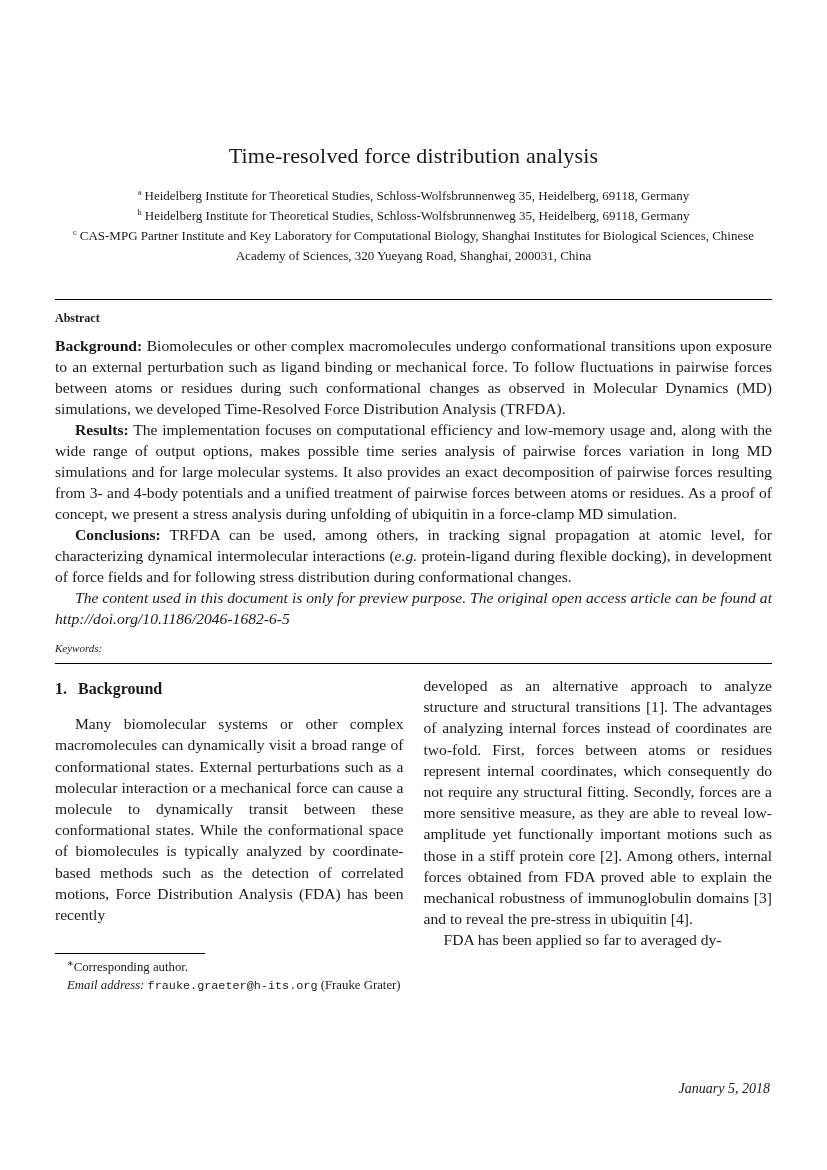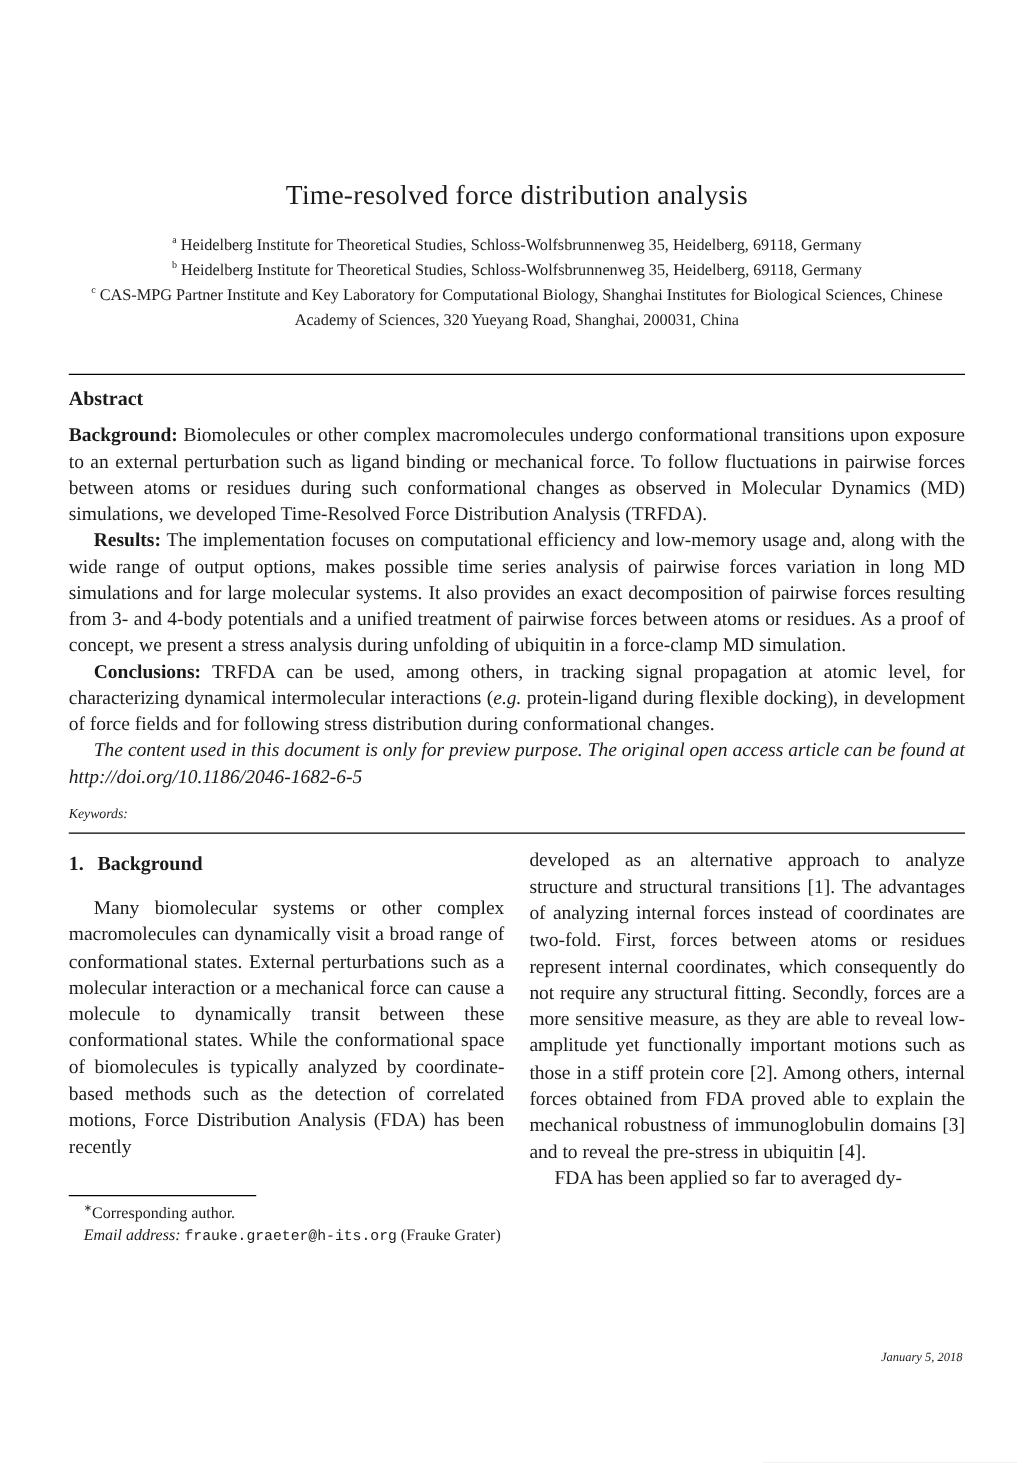--- a/index.html
+++ b/index.html
@@ -23,21 +23,21 @@
   sup { font-size: 62%; vertical-align: super; line-height: 0; }
   .affiliations { margin-top: 15px; font-size: 13px; line-height: 20px; }
   .affiliation { margin: 0; }
 
   
   .rule { border: none; border-top: 1.4px solid #000; margin: 0; }
   .rule-top { margin-top: 33px; }
   .rule-bottom { margin-top: 9px; }
 
   
-  .abstract-heading { font-weight: bold; font-size: 16px; margin: 11px 0 0 0; }
+  .abstract-heading { font-weight: bold; font-size: 12px; margin: 11px 0 0 0; }
   .abs { font-size: 15.6px; line-height: 21px; text-align: justify; }
   .abs p { margin: 0; }
   .abs .first { margin-top: 9px; }
   .indent { text-indent: 20px; }
   .note { font-style: italic; }
   .keywords { font-style: italic; font-size: 11px; margin: 13px 0 0 0; }
 
   
   .columns { display: flex; gap: 20px; margin-top: 11px; height: 320px; }
   .col { width: 349px; font-size: 15.6px; line-height: 21.2px; text-align: justify; }
@@ -48,21 +48,21 @@
   .p-indent { text-indent: 20px; }
 
   
   .footnote { margin-top: auto; font-size: 12.8px; line-height: 17.5px; text-align: justify; }
   .footnote-rule { width: 150px; height: 0; border-top: 1.2px solid #000; margin-bottom: 5px; }
   .fn-indent { text-indent: 12px; }
   .mono { font-family: "Liberation Mono", monospace; font-size: 11.8px; }
   .em { font-style: italic; }
 
   
-  .date { position: absolute; right: 57px; top: 1081px; font-style: italic; font-size: 10px; }
+  .date { position: absolute; right: 57px; top: 1081px; font-style: italic; font-size: 14px; }
 </style>
 </head>
 <body>
 
 <div class="page">
   <div class="content">
 
     <div class="header">
       <h1 class="title">Time-resolved force distribution analysis</h1>
 

